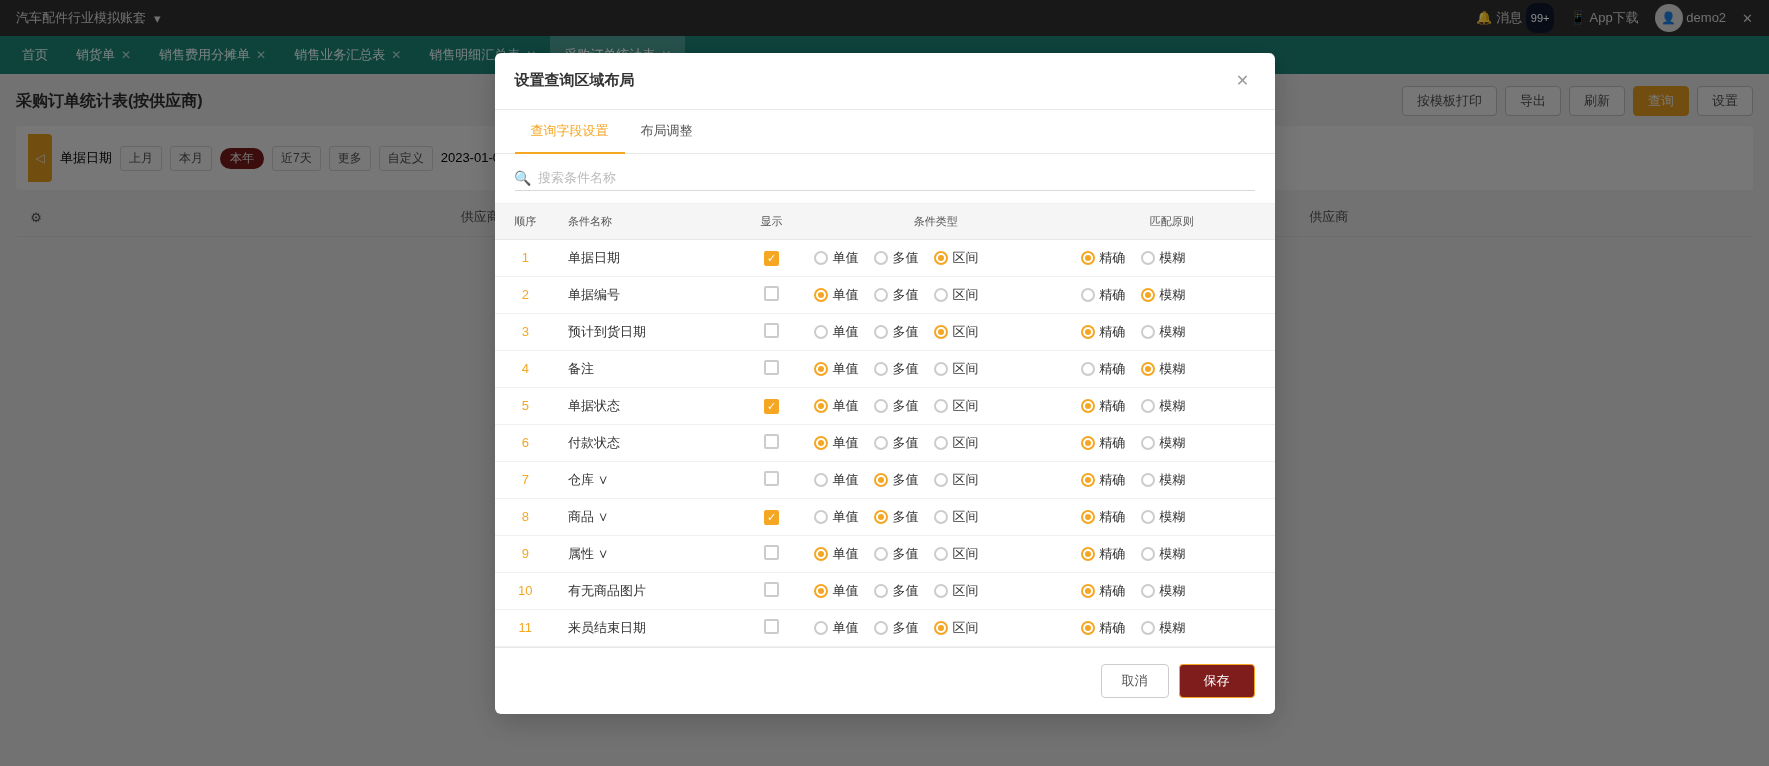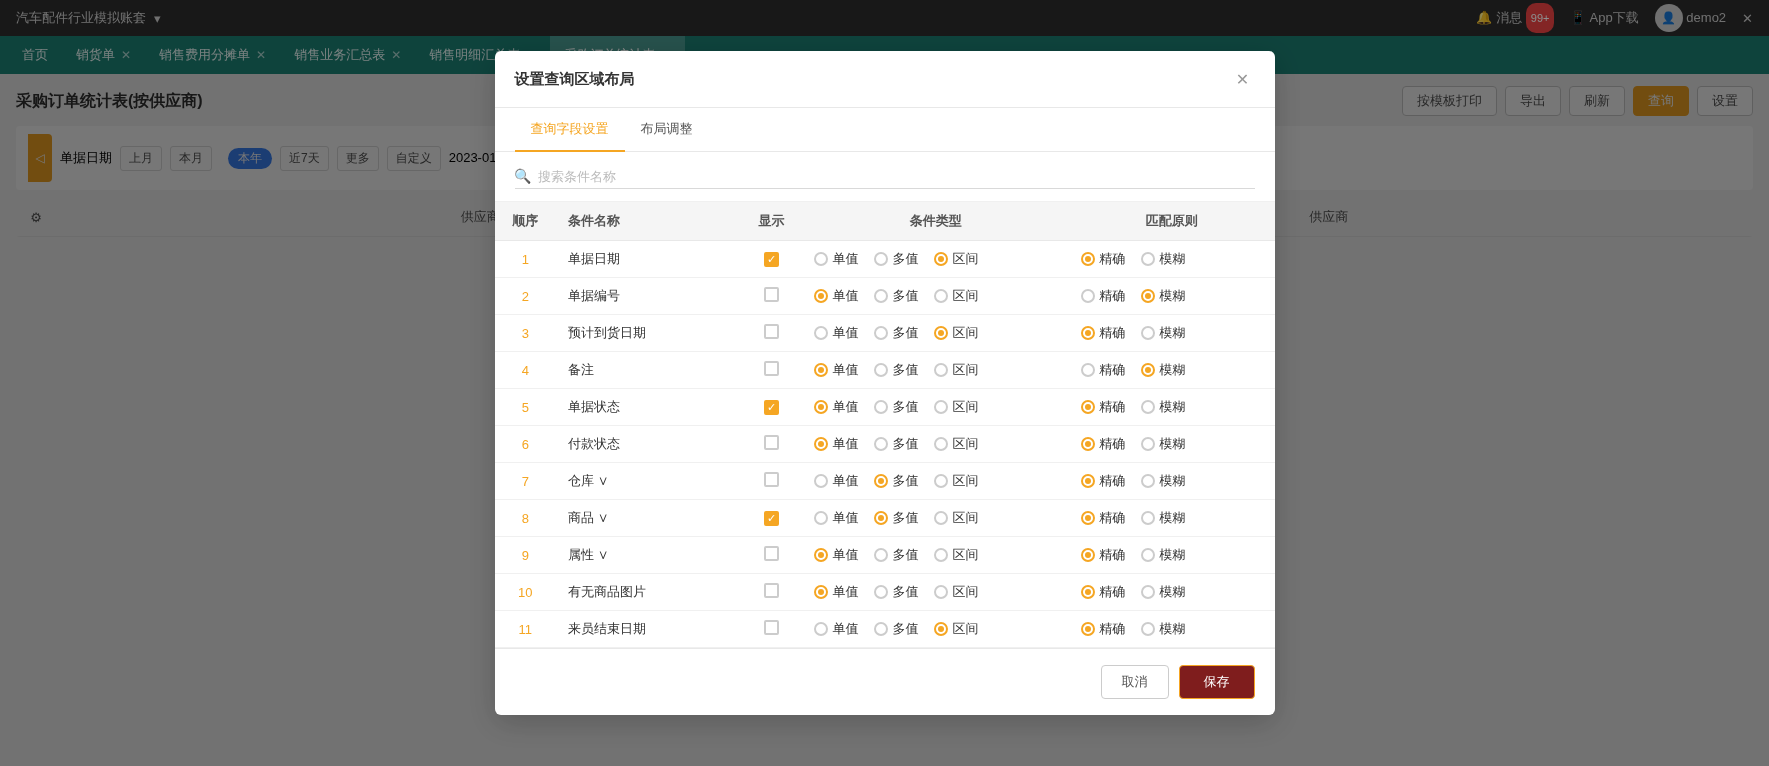--- a/index.html
+++ b/index.html
@@ -10,21 +10,21 @@
       background: #2d2d2d;
       height: 36px;
       display: flex;
       align-items: center;
       justify-content: space-between;
       padding: 0 16px;
       color: #ccc;
     }
     .top-nav-left { font-size: 13px; display: flex; align-items: center; gap: 8px; }
     .top-nav-right { display: flex; align-items: center; gap: 16px; font-size: 13px; }
-    .top-nav-right .badge { background: #ef4444; color: white; border-radius: 10px; padding: 9px 5px; font-size: 11px; }
+    .top-nav-right .badge { background: #0f172a; color: white; border-radius: 10px; padding: 9px 5px; font-size: 11px; }
     .avatar-circle { width: 28px; height: 28px; background: #ccc; border-radius: 50%; display: inline-flex; align-items: center; justify-content: center; color: #555; font-size: 12px; }
 
     
     .tab-bar {
       background: #1a7a6e;
       height: 38px;
       display: flex;
       align-items: stretch;
       padding: 0 8px;
     }
@@ -72,27 +72,26 @@
       background: white;
       border-radius: 4px;
       padding: 8px 12px;
       margin-bottom: 8px;
       display: flex;
       align-items: center;
       gap: 8px;
       font-size: 13px;
     }
     .filter-tag {
-      background: #3b82f6;
+      background: #7f1d1d;
       color: white;
       border-radius: 12px;
       padding: 2px 10px;
       font-size: 12px;
       cursor: pointer;
-      margin-left: 8px;
     }
     .filter-btn {
       padding: 3px 8px;
       border: 1px solid #ddd;
       border-radius: 3px;
       background: white;
       cursor: pointer;
       font-size: 12px;
       color: #555;
     }
@@ -203,23 +202,23 @@
     .mtable {
       width: 100%;
       border-collapse: collapse;
     }
     .mtable thead tr {
       background: #f5f5f5;
     }
     .mtable th {
       padding: 10px 12px;
       text-align: center;
-      font-weight: 700;
+      font-weight: 400;
       color: #555;
-      font-size: 13px;
+      font-size: 11px;
       border-bottom: 1px solid #e8e8e8;
     }
     .mtable th:first-child { width: 60px; }
     .mtable th:nth-child(2) { width: 180px; text-align: left; }
     .mtable th:nth-child(3) { width: 60px; }
     .mtable th:nth-child(4) { width: 260px; }
     .mtable th:nth-child(5) { width: 200px; }
 
     .mtable td {
       padding: 9px 12px;

